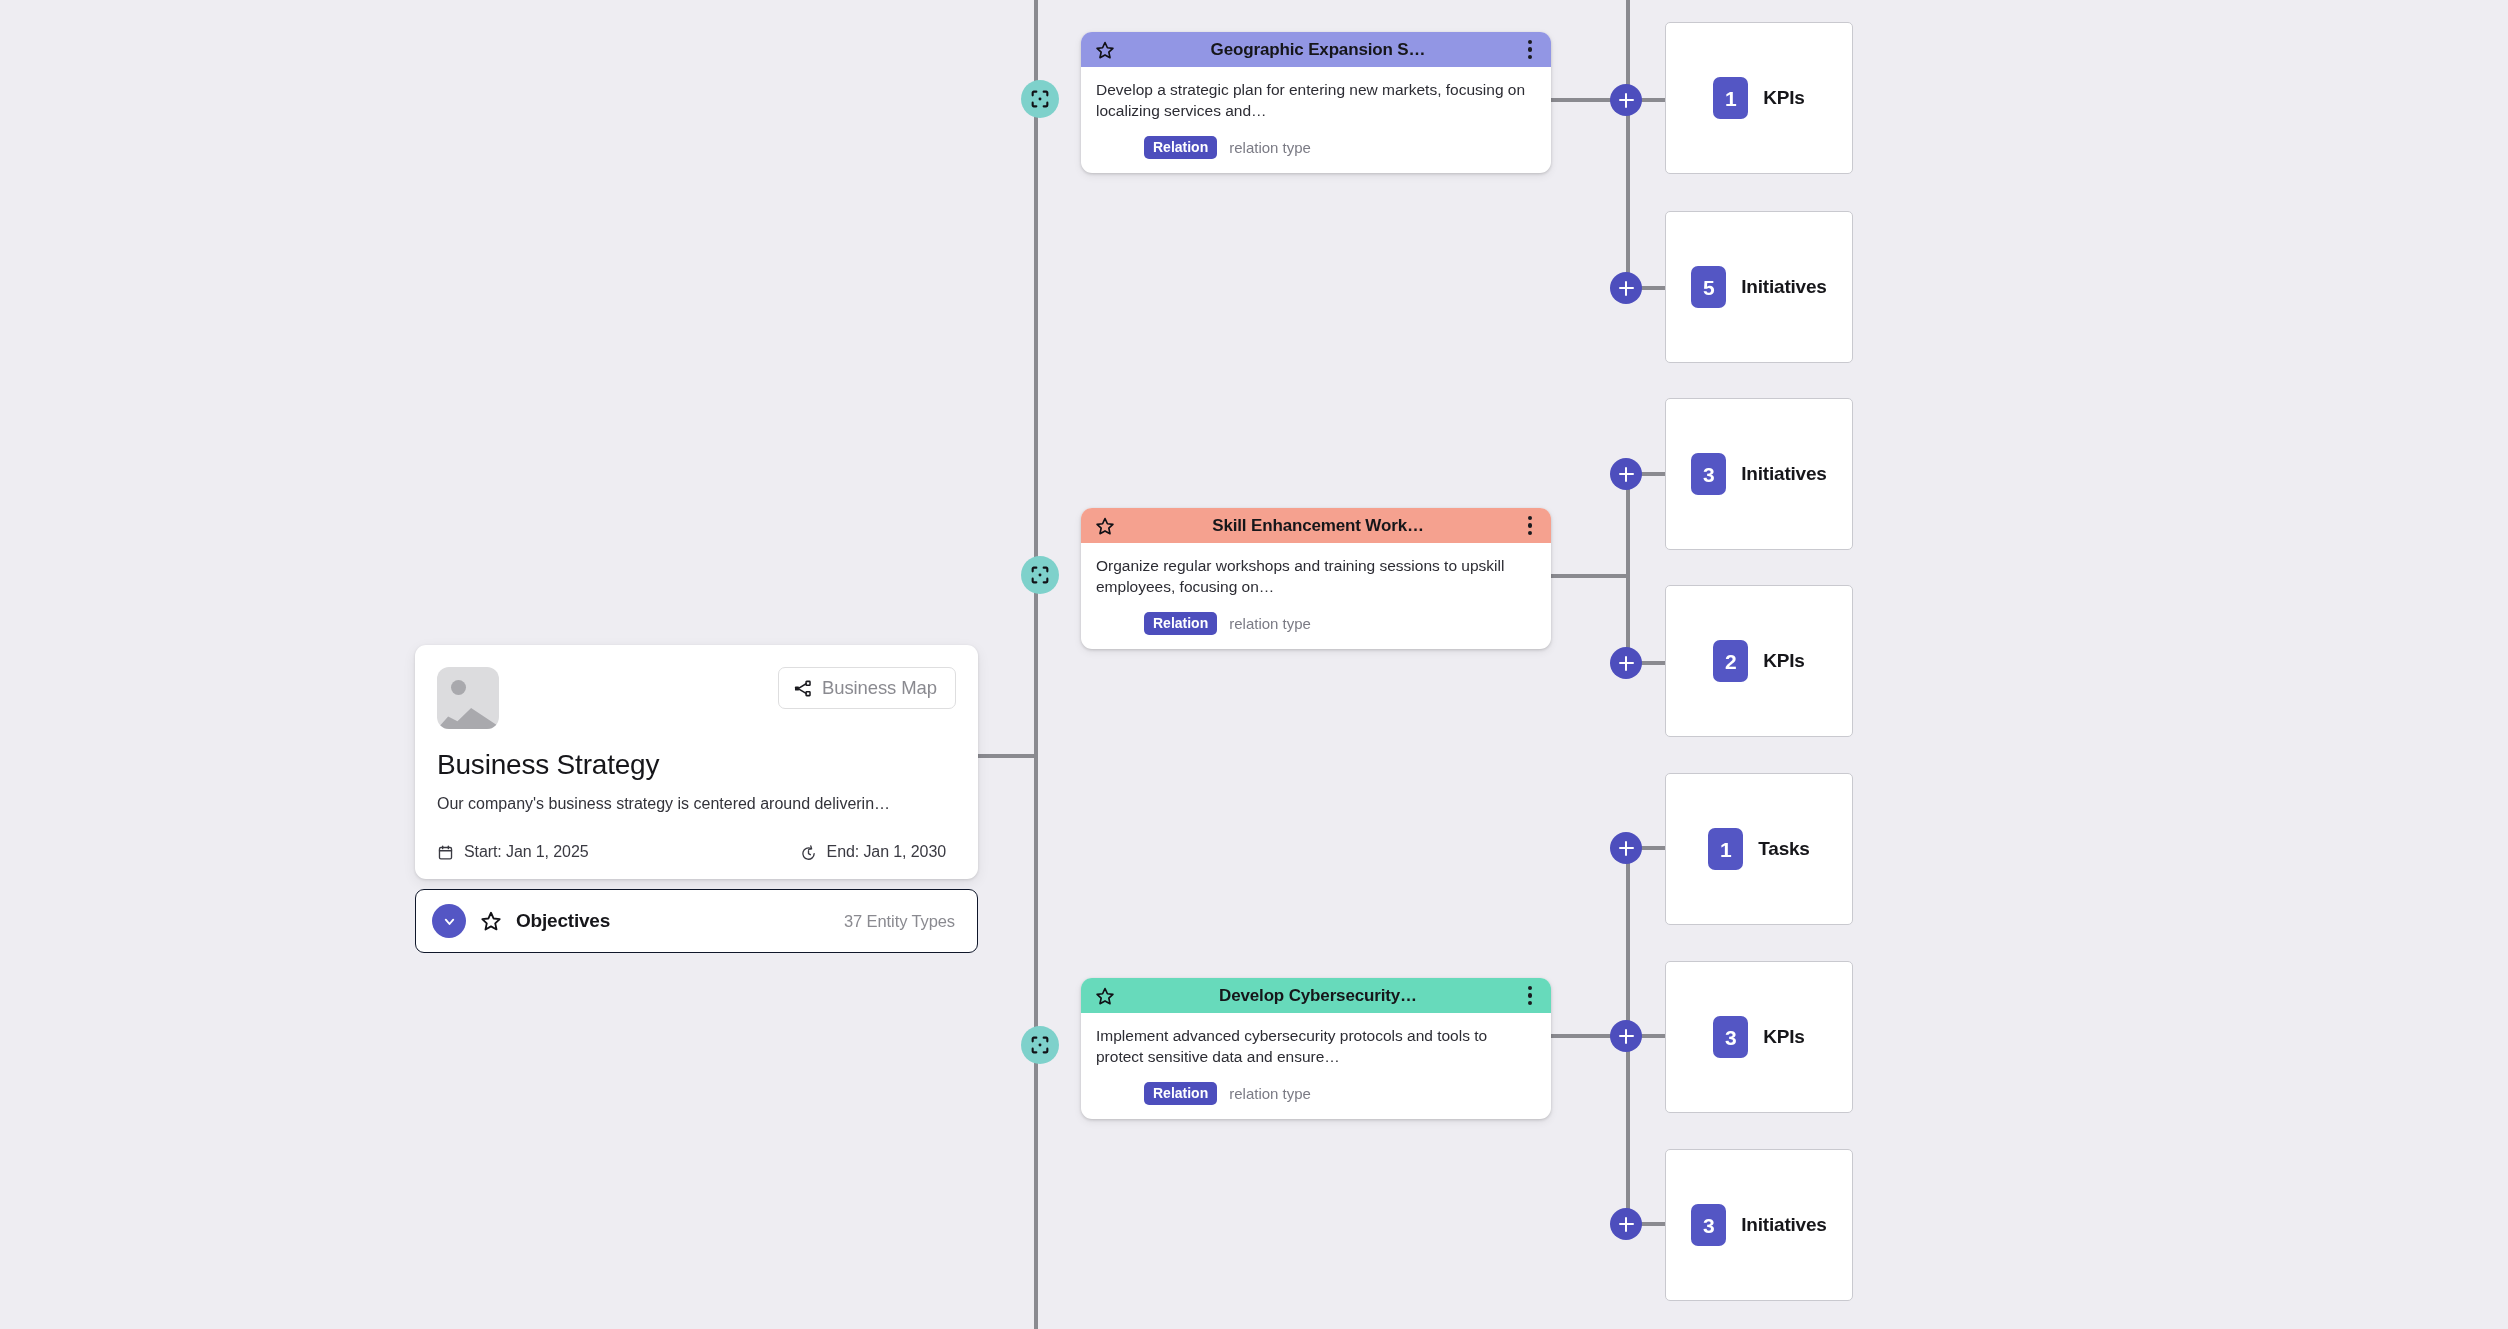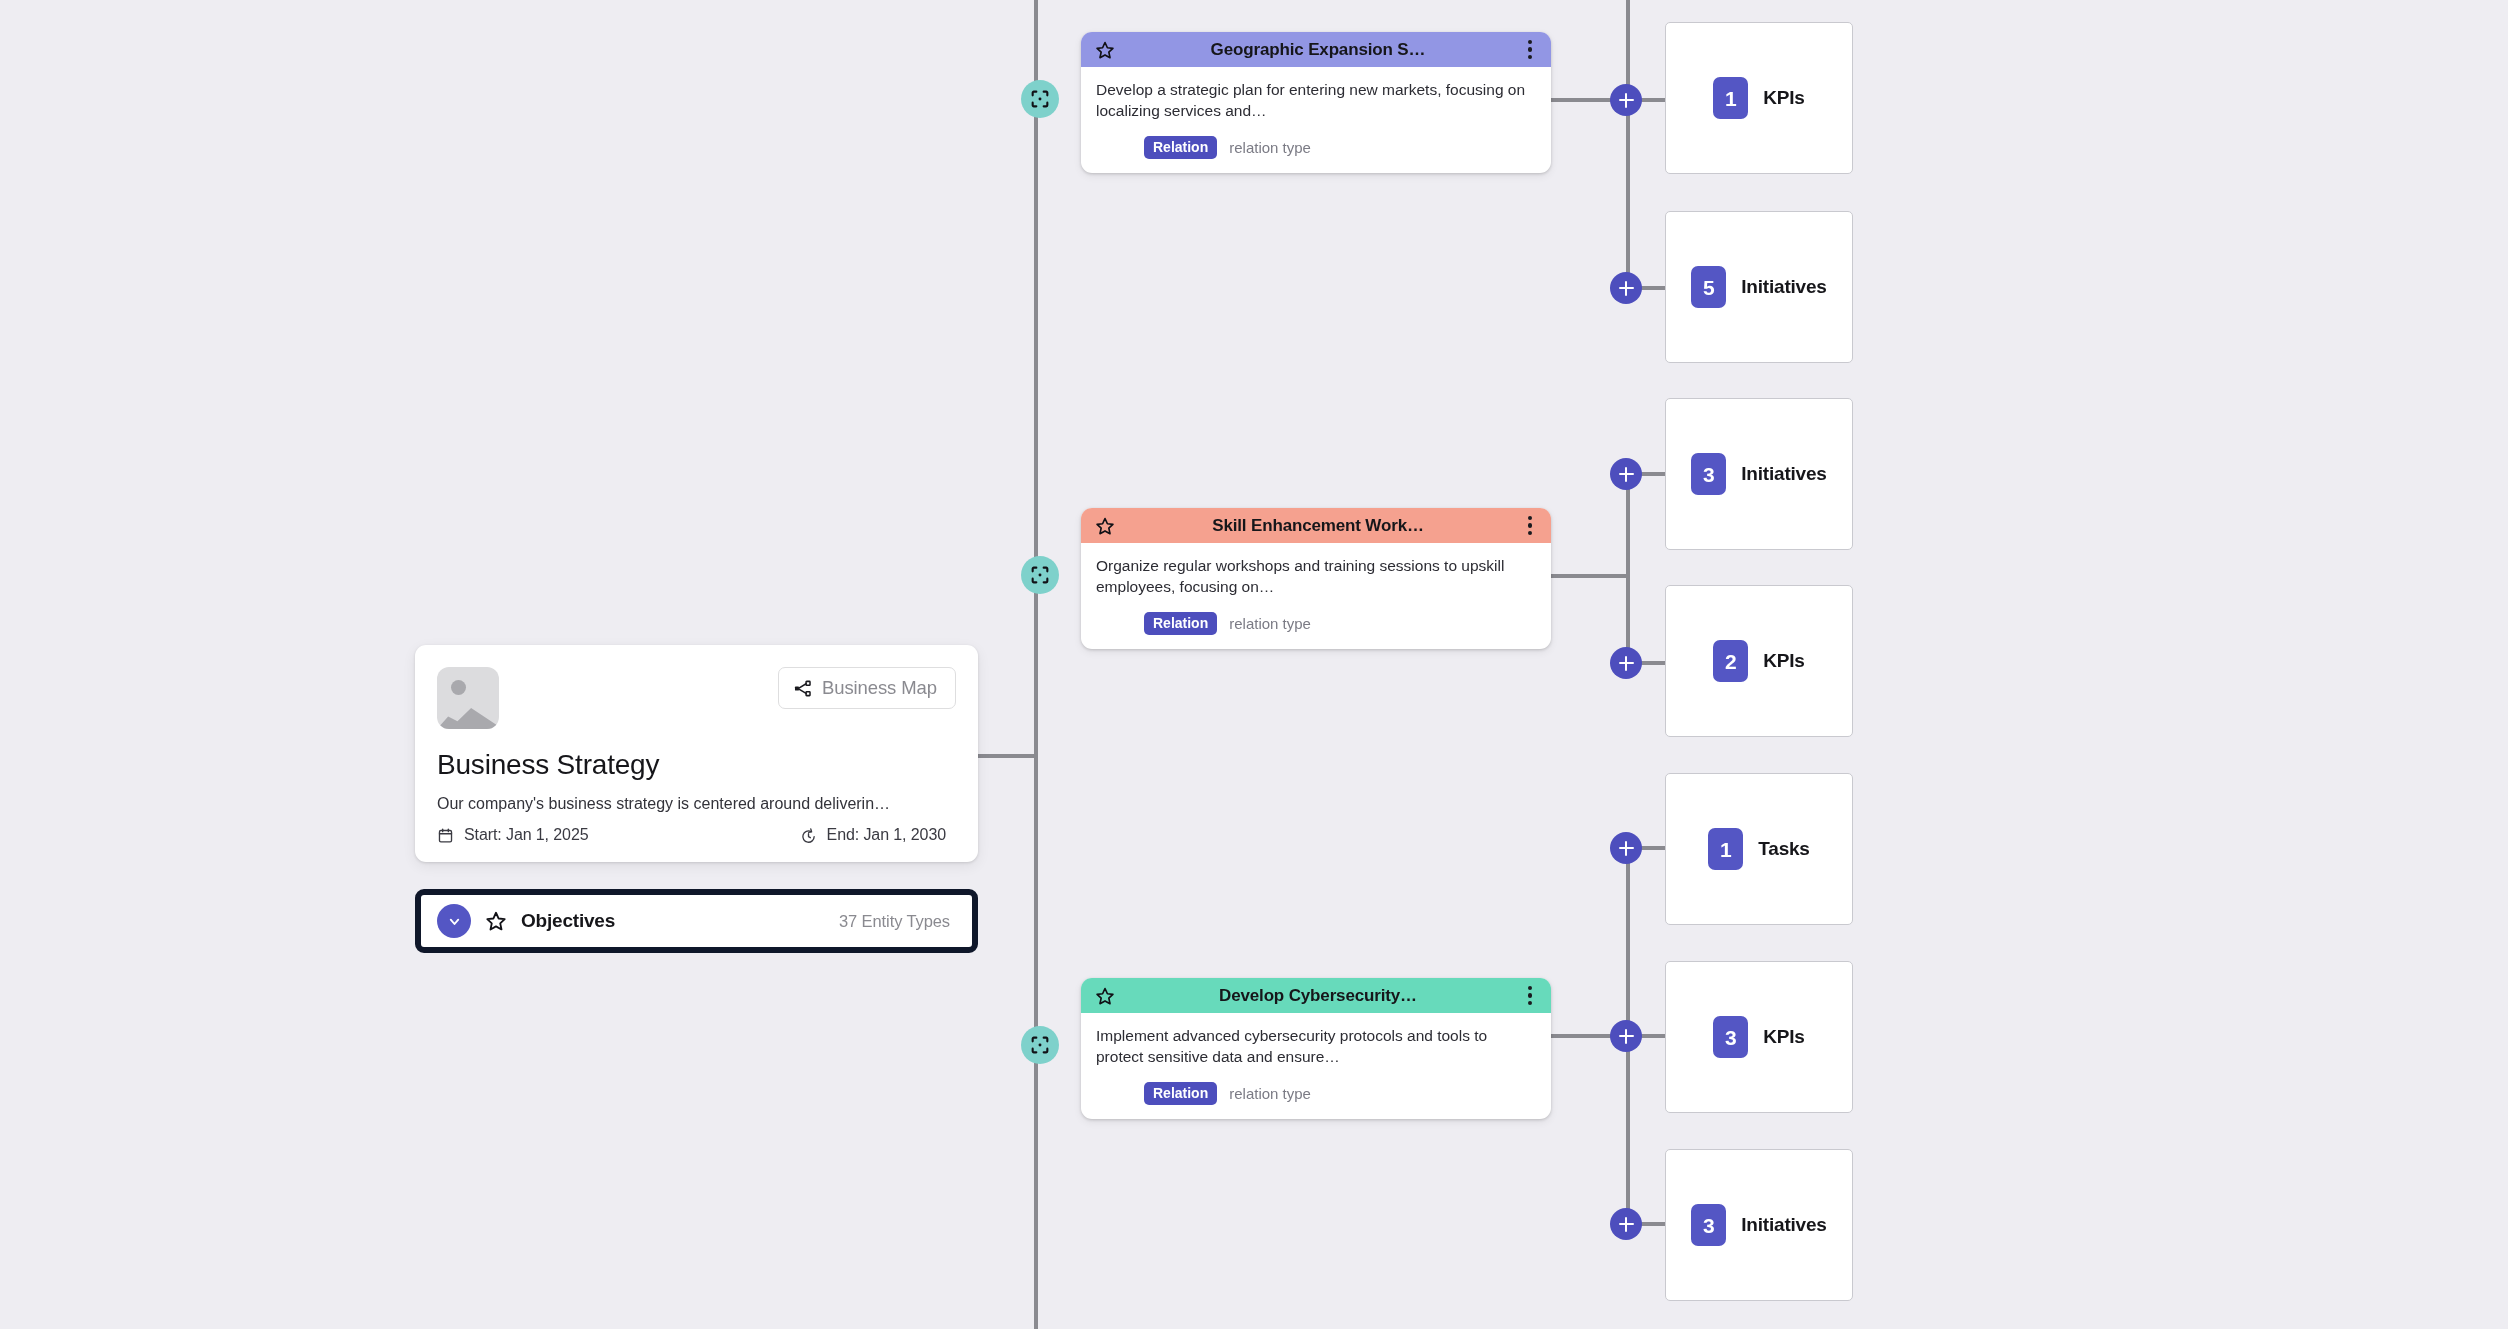--- a/index.html
+++ b/index.html
@@ -221,39 +221,39 @@
   }
   .root-desc {
     margin-top: 12px;
     font-size: 16px;
     line-height: 1.42;
     color: #33333a;
     height: 24px;
     overflow: hidden;
   }
   .root-dates {
-    margin-top: 9px;
+    margin-top: 26px;
     display: flex;
     align-items: flex-start;
     justify-content: space-between;
     padding-right: 10px;
   }
   .date-item { display: flex; align-items: center; gap: 10px; }
   .date-item svg { width: 17px; height: 17px; flex: 0 0 auto; }
   .date-text { font-size: 16px; color: #3a3a42; letter-spacing: -0.1px; }
 
   
   #objectives-row {
     position: absolute;
     left: 415px;
     top: 889px;
     width: 563px;
     height: 64px;
     background: #ffffff;
-    border: 6px solid #0f172a;
+    border: 1px solid #0f172a;
     border-radius: 9px;
     display: flex;
     align-items: center;
     padding: 0 22px 0 16px;
     gap: 14px;
     cursor: pointer;
   }
   .chev-btn {
     width: 34px; height: 34px;
     border-radius: 50%;

